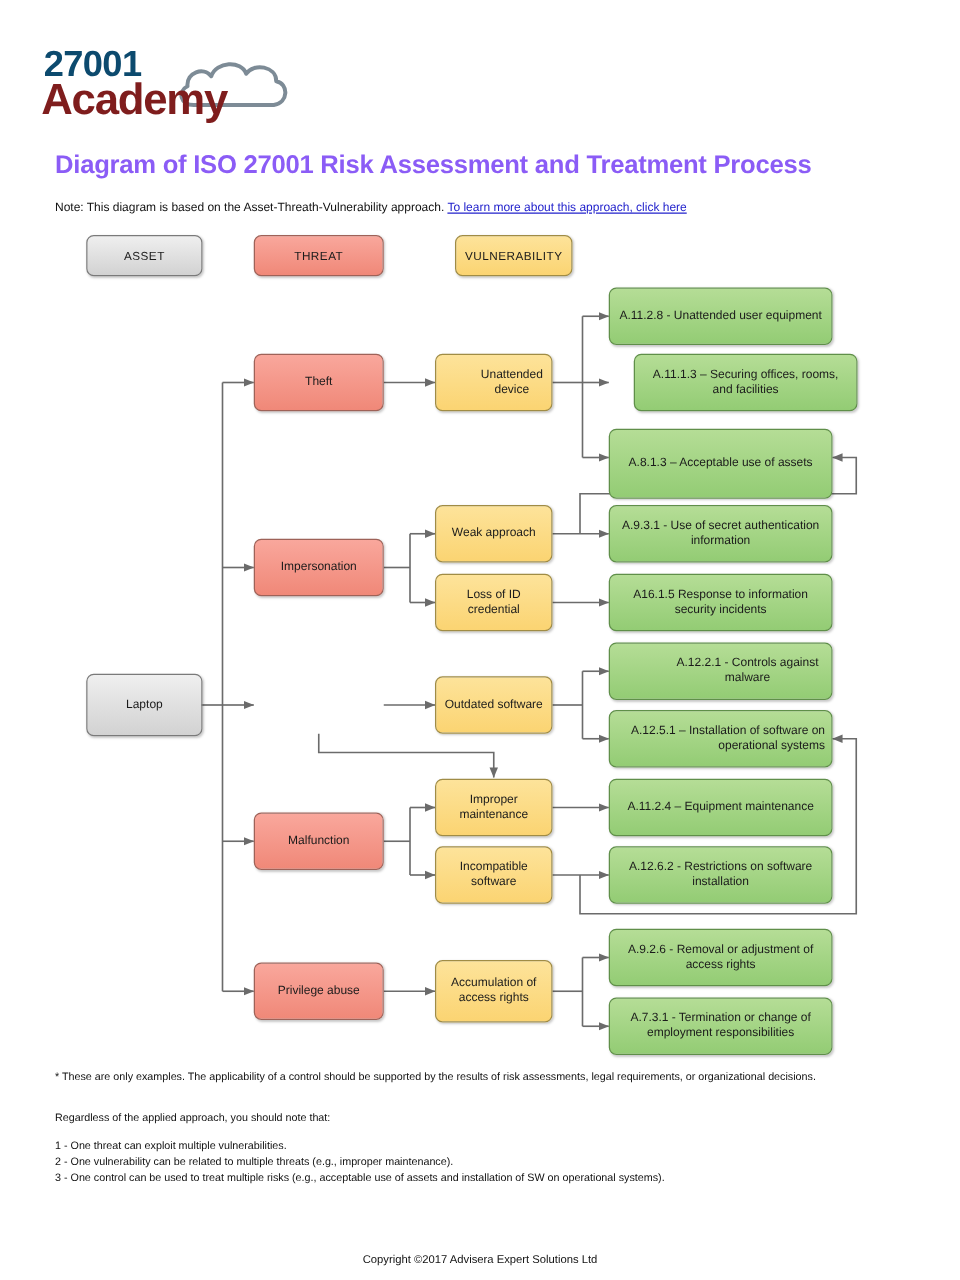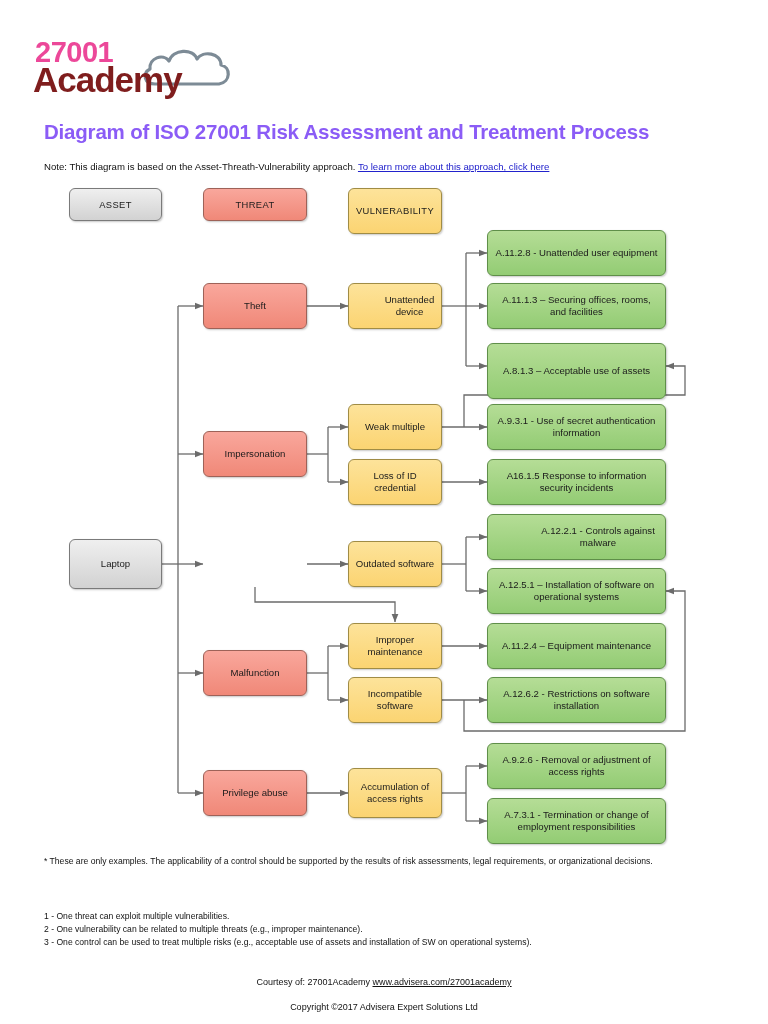--- a/index.html
+++ b/index.html
@@ -7,21 +7,21 @@
     width:768px;height:1024px;background:#ffffff;
     font-family:"Liberation Sans","DejaVu Sans",sans-serif;
     color:#1a1a1a;overflow:hidden;position:relative;
   }
   .page{position:relative;width:768px;height:1024px;}
 
   
   .logo{position:absolute;left:33px;top:36px;width:200px;height:60px;}
   .logo-27001{
     position:absolute;left:2px;top:0px;font-size:29px;font-weight:bold;
-    color:#ec4899;letter-spacing:-0.5px;font-family:"Liberation Sans",sans-serif;
+    color:#0c4a6e;letter-spacing:-0.5px;font-family:"Liberation Sans",sans-serif;
   }
   .logo-academy{
     position:absolute;left:0px;top:24px;font-size:35px;font-weight:bold;
     color:#7f1d1d;letter-spacing:-1px;font-family:"Liberation Sans",sans-serif;
   }
   .logo-cloud{position:absolute;left:108px;top:4px;}
 
   
   .title{
     position:absolute;left:44px;top:120px;width:700px;
@@ -138,54 +138,52 @@
 
       <path d="M442,793 L466,793"></path>
       <path d="M466,766 L466,821"></path>
       <path d="M466,766 L487,766" marker-end="url(#ah)"></path>
       <path d="M466,821 L487,821" marker-end="url(#ah)"></path>
     </g>
   </svg>
 
   <div class="box hdr asset-c" style="left:69px;top:188px;width:93px;height:33px;">ASSET</div>
   <div class="box hdr threat-c" style="left:203px;top:188px;width:104px;height:33px;">THREAT</div>
-  <div class="box hdr vuln-c" style="left:348px;top:188px;width:94px;height:46px;">VULNERABILITY</div>
+  <div class="box hdr vuln-c" style="left:364px;top:188px;width:94px;height:33px;">VULNERABILITY</div>
 
   <div class="box asset-c" style="left:69px;top:539px;width:93px;height:50px;">Laptop</div>
 
   <div class="box threat-c" style="left:203px;top:283px;width:104px;height:46px;">Theft</div>
   <div class="box threat-c" style="left:203px;top:431px;width:104px;height:46px;">Impersonation</div>
   <div class="box threat-c" style="left:203px;top:650px;width:104px;height:46px;">Malfunction</div>
   <div class="box threat-c" style="left:203px;top:770px;width:104px;height:46px;">Privilege abuse</div>
 
   <div class="box vuln-c" style="left:348px;top:283px;width:94px;height:46px;padding-left:34px;">Unattended device</div>
-  <div class="box vuln-c" style="left:348px;top:404px;width:94px;height:46px;">Weak multiple</div>
+  <div class="box vuln-c" style="left:348px;top:404px;width:94px;height:46px;">Weak approach</div>
   <div class="box vuln-c" style="left:348px;top:459px;width:94px;height:46px;">Loss of ID credential</div>
   <div class="box vuln-c" style="left:348px;top:541px;width:94px;height:46px;">Outdated software</div>
   <div class="box vuln-c" style="left:348px;top:623px;width:94px;height:46px;">Improper maintenance</div>
   <div class="box vuln-c" style="left:348px;top:677px;width:94px;height:46px;">Incompatible software</div>
   <div class="box vuln-c" style="left:348px;top:768px;width:94px;height:50px;">Accumulation of access rights</div>
 
   <div class="box ctrl-c" style="left:487px;top:230px;width:179px;height:46px;">A.11.2.8 - Unattended user equipment</div>
-  <div class="box ctrl-c" style="left:487px;top:283px;width:179px;height:46px;">A.11.1.3 – Securing offices, rooms, and facilities</div>
+  <div class="box ctrl-c" style="left:507px;top:283px;width:179px;height:46px;">A.11.1.3 – Securing offices, rooms, and facilities</div>
   <div class="box ctrl-c" style="left:487px;top:343px;width:179px;height:56px;">A.8.1.3 – Acceptable use of assets</div>
   <div class="box ctrl-c" style="left:487px;top:404px;width:179px;height:46px;">A.9.3.1 - Use of secret authentication information</div>
   <div class="box ctrl-c" style="left:487px;top:459px;width:179px;height:46px;">A16.1.5 Response to information security incidents</div>
   <div class="box ctrl-c" style="left:487px;top:514px;width:179px;height:46px;padding-left:48px;">A.12.2.1 - Controls against malware</div>
-  <div class="box ctrl-c" style="left:487px;top:568px;width:179px;height:46px;">A.12.5.1 – Installation of software on operational systems</div>
+  <div class="box ctrl-c" style="left:487px;top:568px;width:179px;height:46px;text-align:right;">A.12.5.1 – Installation of software on operational systems</div>
   <div class="box ctrl-c" style="left:487px;top:623px;width:179px;height:46px;">A.11.2.4 – Equipment maintenance</div>
   <div class="box ctrl-c" style="left:487px;top:677px;width:179px;height:46px;">A.12.6.2 - Restrictions on software installation</div>
   <div class="box ctrl-c" style="left:487px;top:743px;width:179px;height:46px;">A.9.2.6 - Removal or adjustment of access rights</div>
   <div class="box ctrl-c" style="left:487px;top:798px;width:179px;height:46px;">A.7.3.1 - Termination or change of employment responsibilities</div>
 
   <div class="foot f1">* These are only examples. The applicability of a control should be supported by the results of risk assessments, legal requirements, or organizational decisions.</div>
+  <div class="foot f2">Regardless of the applied approach, you should note that:</div>
   <div class="foot f3">
     <div>1 - One threat can exploit multiple vulnerabilities.</div>
     <div>2 - One vulnerability can be related to multiple threats (e.g., improper maintenance).</div>
     <div>3 - One control can be used to treat multiple risks (e.g., acceptable use of assets and installation of SW on operational systems).</div>
   </div>
 
-  <div class="courtesy c1">
-    <span>Courtesy of: 27001Academy </span><a href="#">www.advisera.com/27001academy</a>
-  </div>
   <div class="courtesy c2">Copyright ©2017 Advisera Expert Solutions Ltd</div>
 
 </div>
 
 </body></html>

